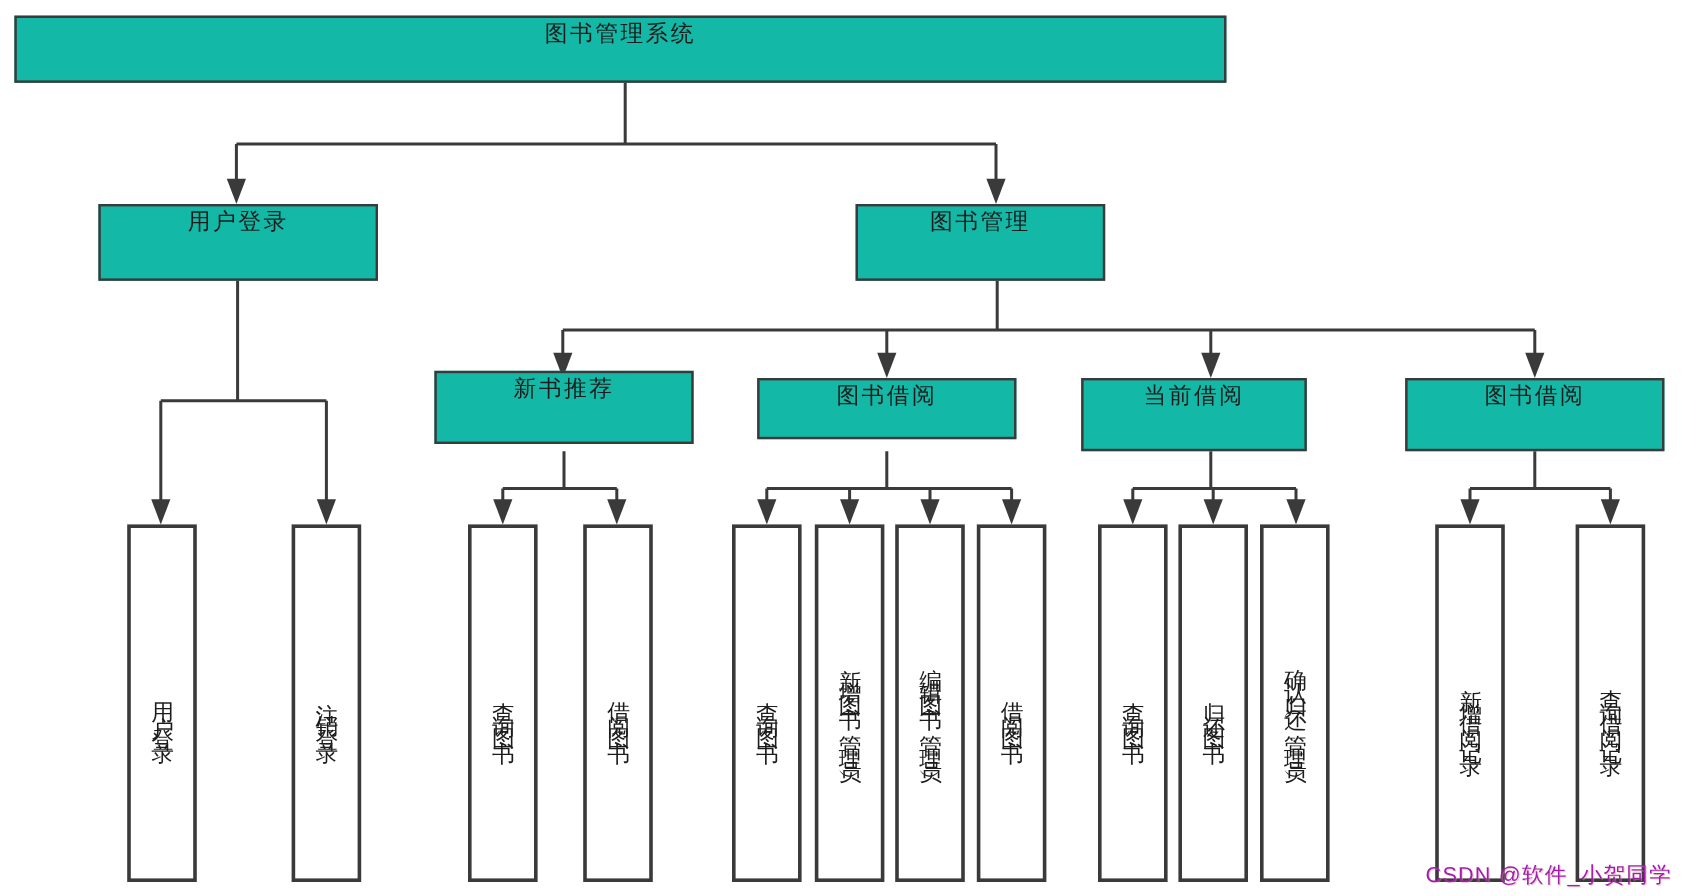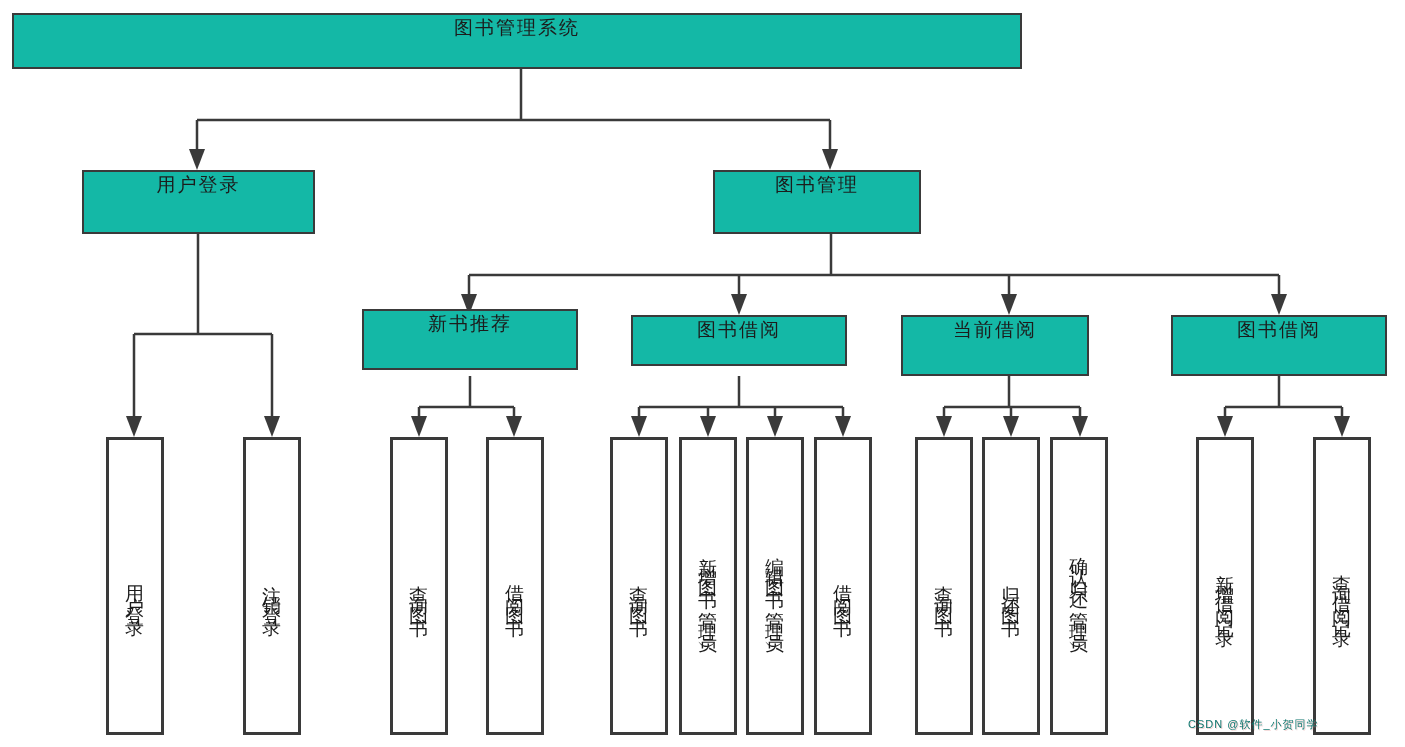--- a/index.html
+++ b/index.html
@@ -16,22 +16,22 @@
   .leaf{
     position:absolute;top:437px;width:58px;height:298px;background:#fff;
     border:3px solid #3a3a3a;box-sizing:border-box;
     display:flex;align-items:center;justify-content:center;
   }
   .leaf > span{
     writing-mode:vertical-rl;font-size:19px;line-height:1;
     letter-spacing:11px;padding-top:11px;white-space:nowrap;
   }
   .watermark{
-    position:absolute;left:1188px;top:717px;font-size:11px;letter-spacing:1px;
-    color:#0f766e;text-shadow:1px 1px 0 rgba(226,154,154,0.45);white-space:nowrap;
+    position:absolute;left:1188px;top:717px;font-size:18px;letter-spacing:1px;
+    color:#a21caf;text-shadow:1px 1px 0 rgba(226,154,154,0.45);white-space:nowrap;
   }
 </style>
 </head>
 <body>
 
 <div class="stage">
 
   <svg class="connectors" width="1405" height="747">
     <path fill="none" stroke="#3a3a3a" stroke-width="2.5" d="
       M521 69 V120 M197 120 H830 M197 120 V152 M830 120 V152

